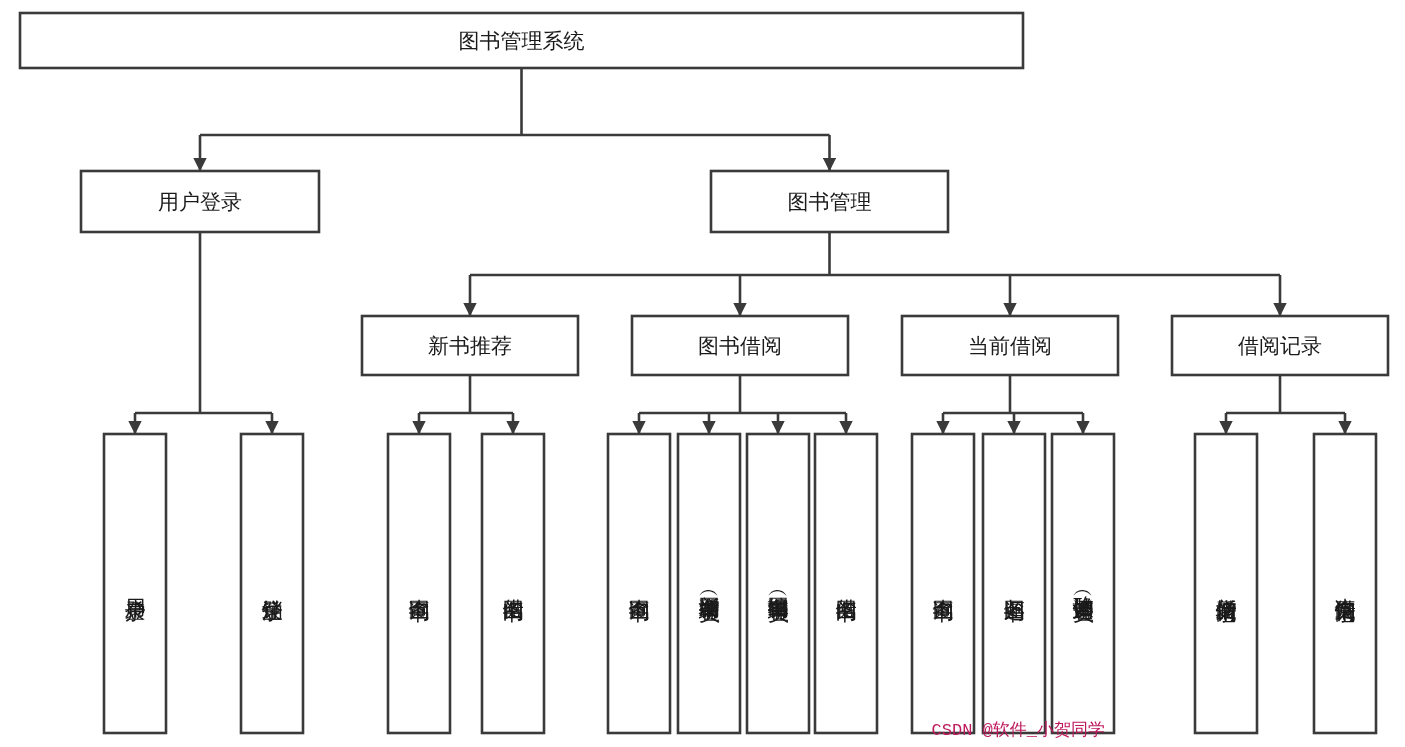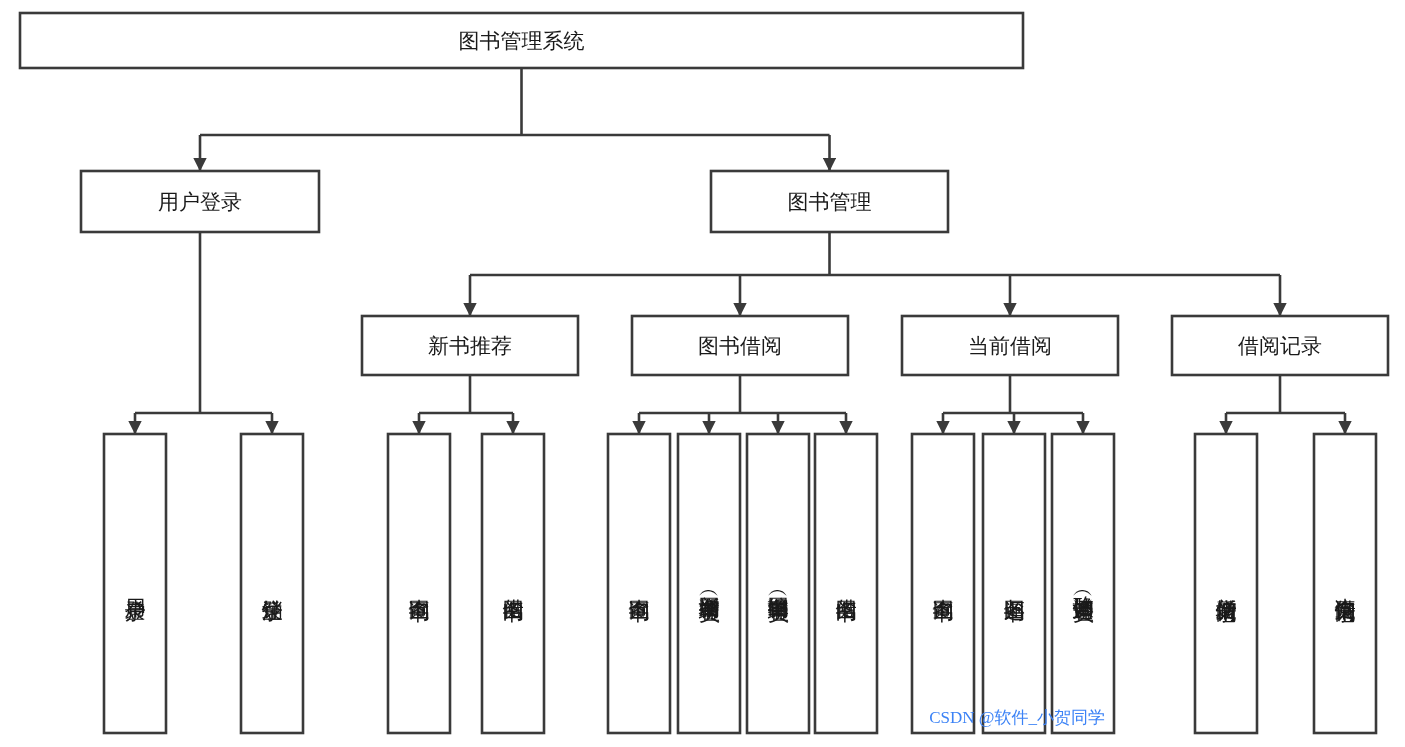--- a/index.html
+++ b/index.html
@@ -59,24 +59,24 @@
     font-size: 21px;
     line-height: 1.06;
     color: #1a1a1a;
     letter-spacing: 1px;
     white-space: nowrap;
     pointer-events: none;
   }
   .watermark {
     position: absolute;
     right: 12px;
-    bottom: 18px;
-    font-family: Liberation Serif, serif;
+    bottom: 6px;
+    font-family: Liberation Mono, monospace;
     font-size: 17px;
-    color: #3b82f6;
+    color: #be185d;
     white-space: nowrap;
   }
 </style>
 </head>
 <body>
 
 <div id="diagram-root">
 
   <svg class="diagram" viewBox="0 0 1405 747">
     <defs>

